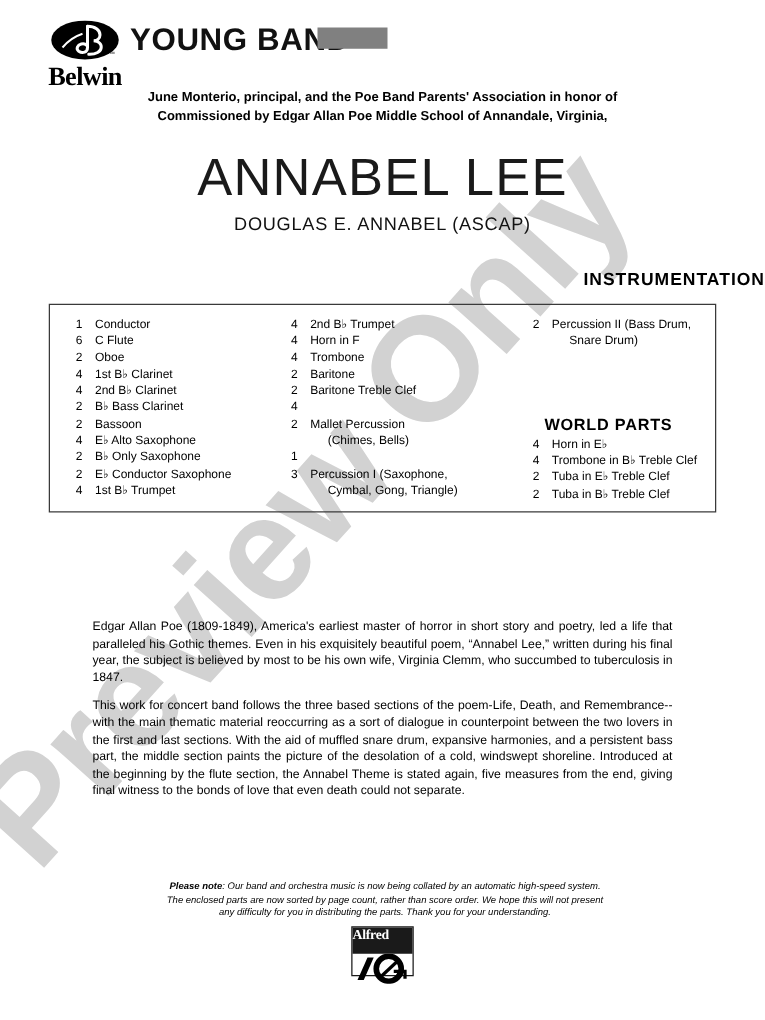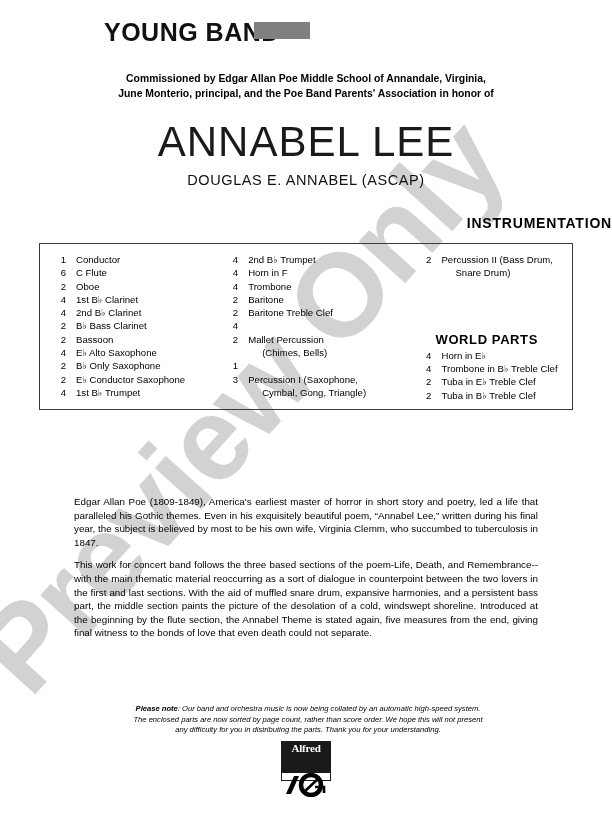--- a/index.html
+++ b/index.html
@@ -243,49 +243,61 @@
     border: 1.5px solid #1a1a1a;
     box-sizing: border-box;
     background: #fff;
   }
   .alfred-word {
     background: #1a1a1a;
     color: #ffffff;
     font-family: "Liberation Serif", serif;
     font-weight: bold;
     font-size: 11px;
-    text-align: center;
+    text-align: left;
     line-height: 13px;
-    height: 31px;
+    height: 21px;
     letter-spacing: -0.2px;
   }
   .alfred-mark {
     height: 24px;
     position: relative;
   }
 </style>
 </head>
 <body>
 
 <svg id="watermark" viewBox="0 0 612 816">
   <text id="watermark-text" x="30" y="700" transform="rotate(-48 30 700)">Preview Only</text>
 </svg>
 
 <div id="page">
 
   <div class="header-row">
 
+    <div class="belwin-block">
+      <div class="belwin-badge">
+        <svg width="56" height="34" viewBox="0 0 56 34">
+          <ellipse cx="28" cy="16" rx="27" ry="15.5" fill="#000"></ellipse>
+          <path d="M30 5 L30 22 C30 26 26 27 23 25 C20.5 23.2 22 20 25 19.2 C27 18.7 29 19.5 30 21" stroke="#fff" stroke-width="2.4" fill="none" stroke-linecap="round"></path>
+          <path d="M30 5 C36 5 40 8 40 12 C40 15 37.5 16.5 35 16.6 C37.8 16.9 41 18.4 41 21.6 C41 25.4 36.6 27.6 31 27.4" stroke="#fff" stroke-width="2.4" fill="none" stroke-linecap="round"></path>
+          <path d="M10 22 C15 16 20 13 26 11" stroke="#fff" stroke-width="1.6" fill="none"></path>
+          <text x="47" y="29" font-family="Liberation Sans, sans-serif" font-size="5" fill="#000">™</text>
+        </svg>
+      </div>
+      <div class="belwin-word">Belwin</div>
+    </div>
 
     <div class="young-band">YOUNG BAND</div>
     <div class="grade-bar"></div>
   </div>
 
   <div class="commission">
+    <div>June Monterio, principal, and the Poe Band Parents' Association in honor of</div>
     <div>Commissioned by Edgar Allan Poe Middle School of Annandale, Virginia,</div>
-    <div>June Monterio, principal, and the Poe Band Parents' Association in honor of</div>
   </div>
 
   <div class="title">ANNABEL LEE</div>
   <div class="composer">DOUGLAS E. ANNABEL (ASCAP)</div>
 
   <div class="section-heading" id="instrumentation-heading">INSTRUMENTATION</div>
 
   <div class="instr-box">
     <div class="instr-cols">
       <div class="instr-col instr-col-1">

